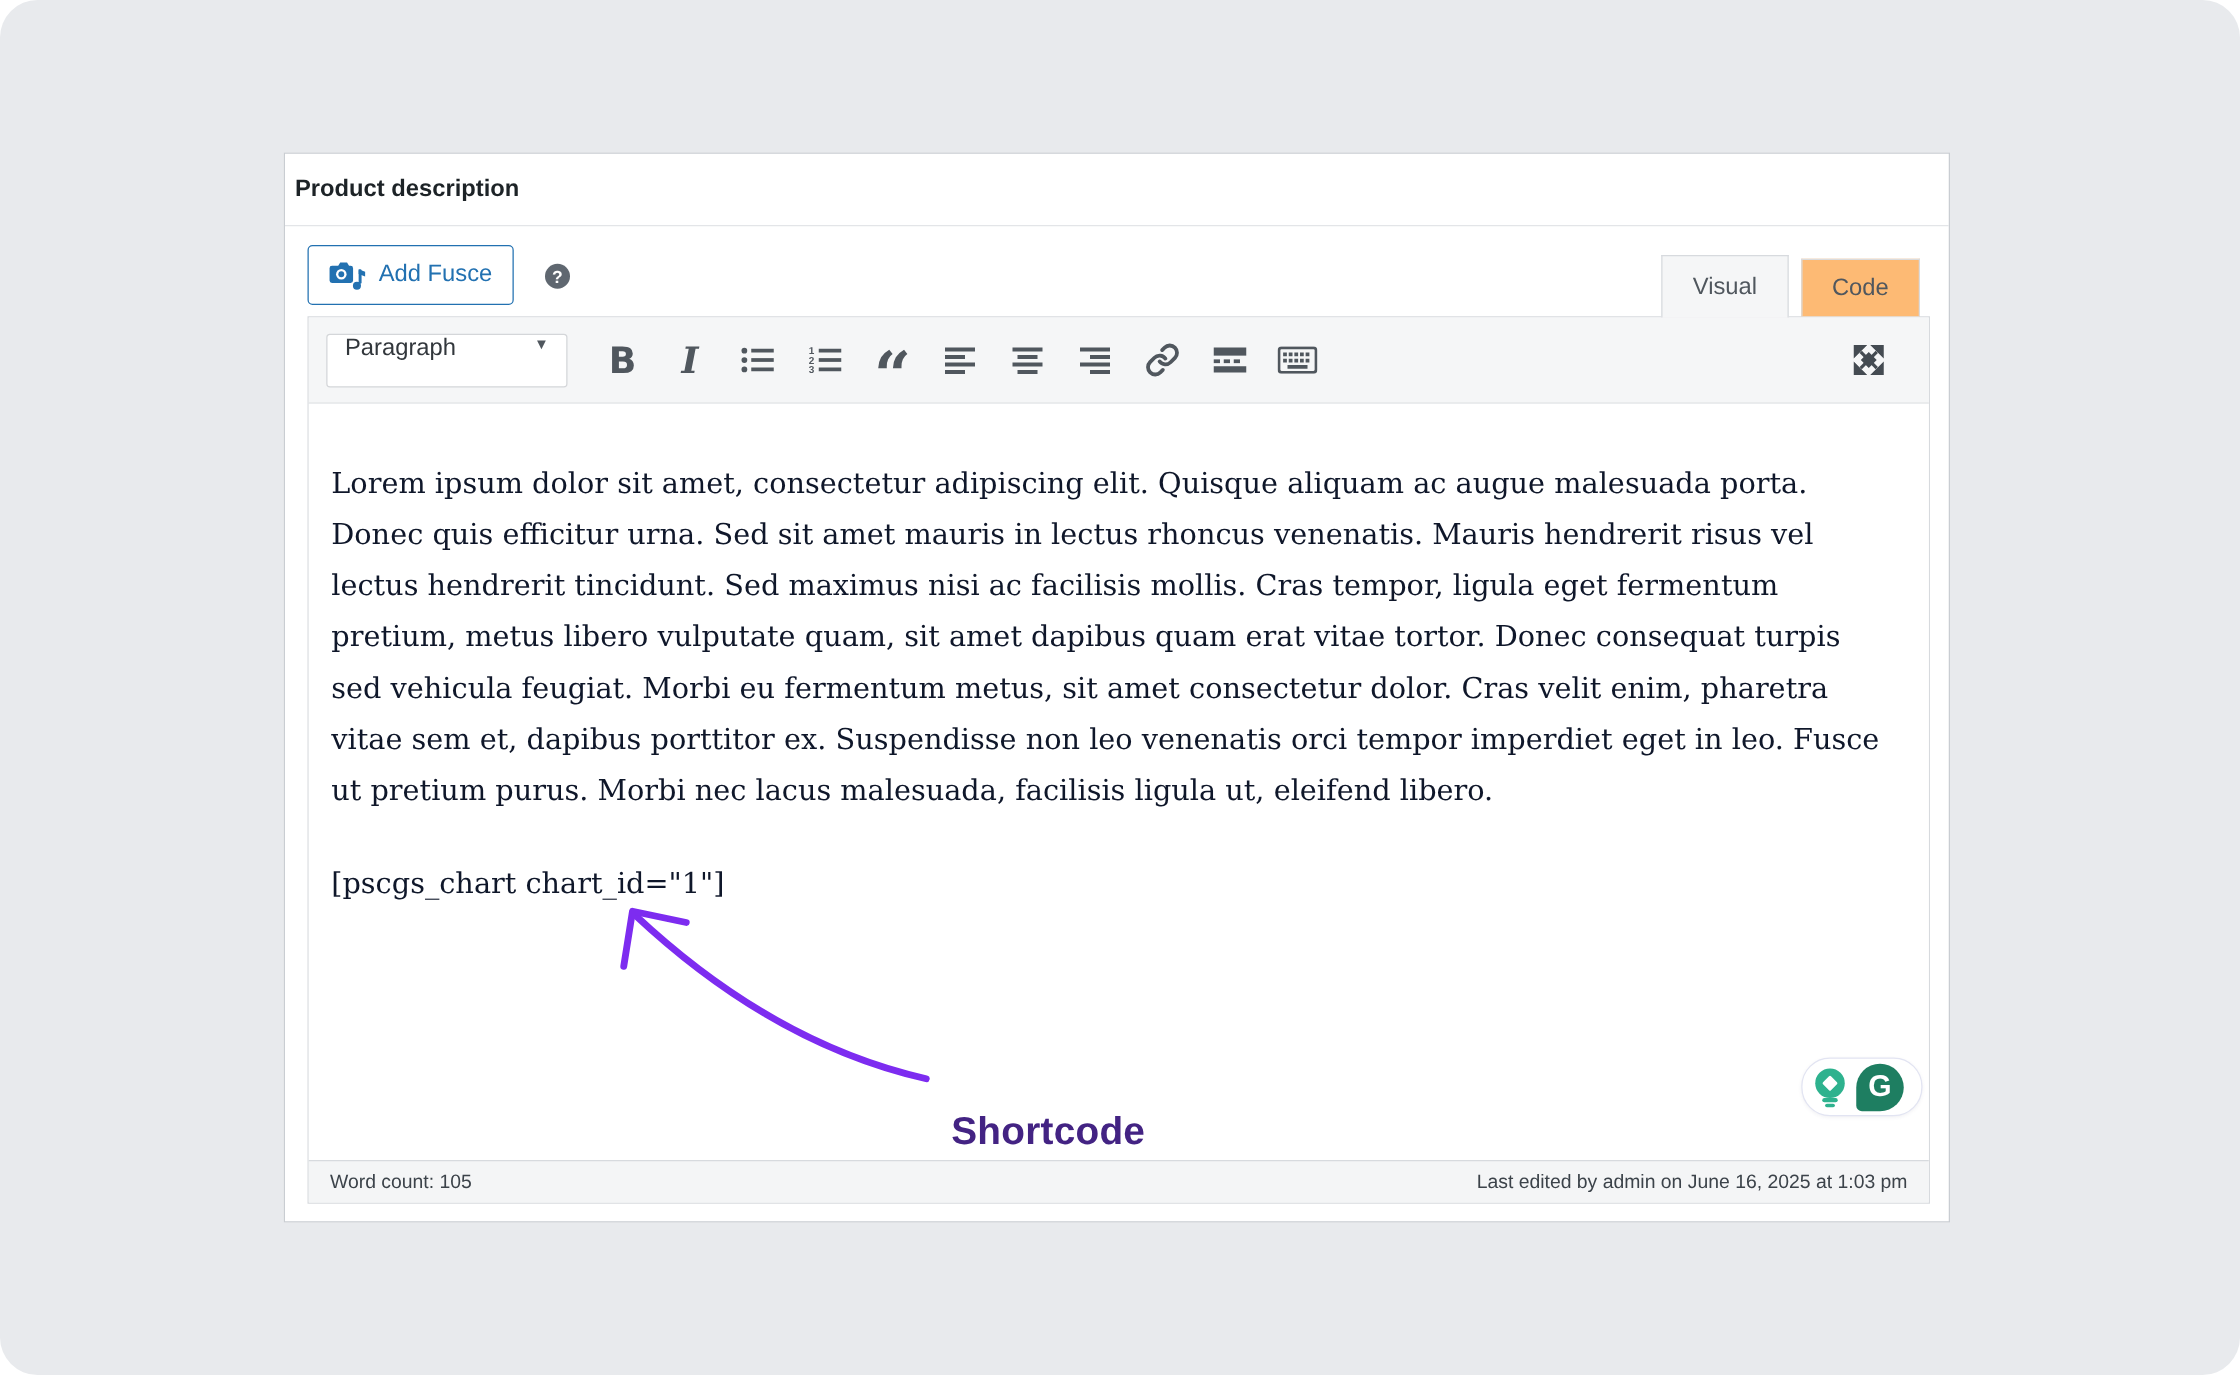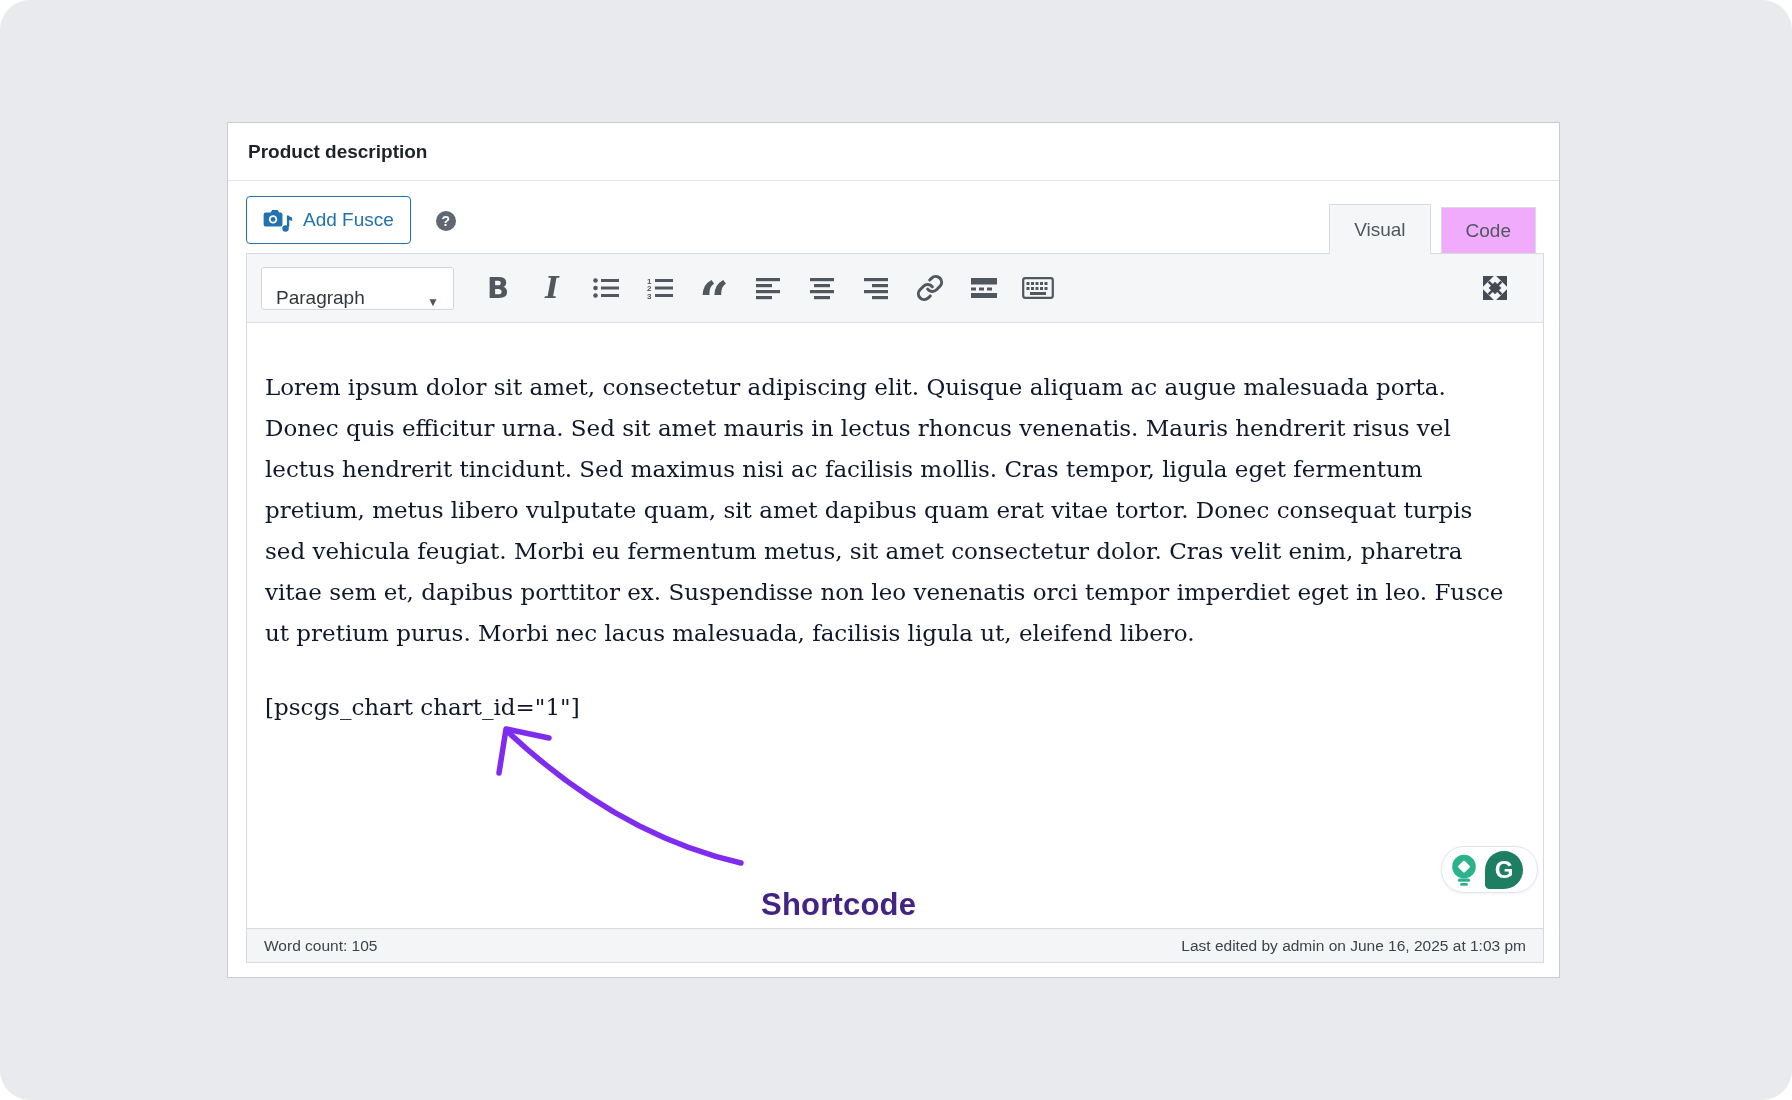--- a/index.html
+++ b/index.html
@@ -2,43 +2,43 @@
 <html><head>
 <meta charset="utf-8">
 <style>
   html,body{margin:0;padding:0;background:#ffffff;}
   .page{position:relative;width:1792px;height:1100px;background:#e8eaed;border-radius:30px;
         font-family:"Liberation Sans",sans-serif;overflow:hidden;}
   
   .panel{position:absolute;left:227px;top:122px;width:1333px;height:856px;background:#ffffff;
          border:1px solid #c9cdd2;box-sizing:border-box;}
   .panel-header{height:58px;border-bottom:1px solid #e3e5e8;display:flex;align-items:center;
-                padding:0 20px;box-sizing:border-box;}
+                padding:0 8px;box-sizing:border-box;}
   .panel-title{font-size:19px;font-weight:bold;color:#1d2327;}
   .panel-body{padding:0 15px 16px 18px;}
   
   .editor-tools{height:72px;display:flex;align-items:flex-start;position:relative;}
   .add-media-btn{margin-top:15px;height:48px;display:inline-flex;align-items:center;gap:10px;
                  padding:0 16px;background:#fff;border:1px solid #2271b1;border-radius:4px;
                  color:#2271b1;font-size:19px;cursor:pointer;}
   .help-badge{margin-top:30px;margin-left:25px;width:20px;height:20px;border-radius:50%;
               background:#5f6770;color:#fff;font-size:14px;font-weight:bold;display:flex;
               align-items:center;justify-content:center;}
   .editor-tabs{position:absolute;right:8px;bottom:0;display:flex;align-items:flex-end;gap:10px;}
   .tab{font-size:19px;color:#50575e;padding:0 24px;display:flex;align-items:center;cursor:pointer;
        box-sizing:border-box;}
   .tab.active{height:50px;background:#f5f6f7;border:1px solid #d7dade;border-bottom:none;
               margin-bottom:-1px;position:relative;z-index:2;}
-  .tab.inactive{height:46px;background:#f0abfc;border:1px solid #d9dbde;border-bottom:none;}
+  .tab.inactive{height:46px;background:#fdba74;border:1px solid #d9dbde;border-bottom:none;}
   
   .editor-container{border:1px solid #d7dade;box-sizing:border-box;background:#fff;}
   .mce-toolbar{height:69px;background:#f5f6f7;border-bottom:1px solid #dddfe2;display:flex;
                align-items:center;padding:0 14px;box-sizing:border-box;}
   .format-select{width:193px;height:43px;background:#fff;border:1px solid #d4d6d9;border-radius:3px;
-                 display:flex;align-items:flex-end;justify-content:space-between;padding:0 14px;
+                 display:flex;align-items:flex-start;justify-content:space-between;padding:0 14px;
                  box-sizing:border-box;margin-right:12px;font-size:19px;color:#32373c;cursor:pointer;}
   .format-caret{font-size:12px;color:#50575e;}
   .tb-btn{width:44px;height:44px;display:flex;align-items:center;justify-content:center;
           border-radius:3px;cursor:pointer;gap:0;flex:none;}
   .tb-gap{width:10px;flex:none;}
   .tb-letter-b{font-family:"DejaVu Sans",sans-serif;font-weight:bold;font-size:29px;color:#50575e;}
   .tb-letter-i{font-family:"DejaVu Serif",serif;font-style:italic;font-weight:bold;font-size:29px;color:#50575e;}
   .tb-quote{font-family:"DejaVu Serif",serif;font-weight:bold;font-size:52px;color:#50575e;
             line-height:20px;margin-top:26px;}
   .fullscreen-btn{margin-left:auto;margin-right:12px;}

